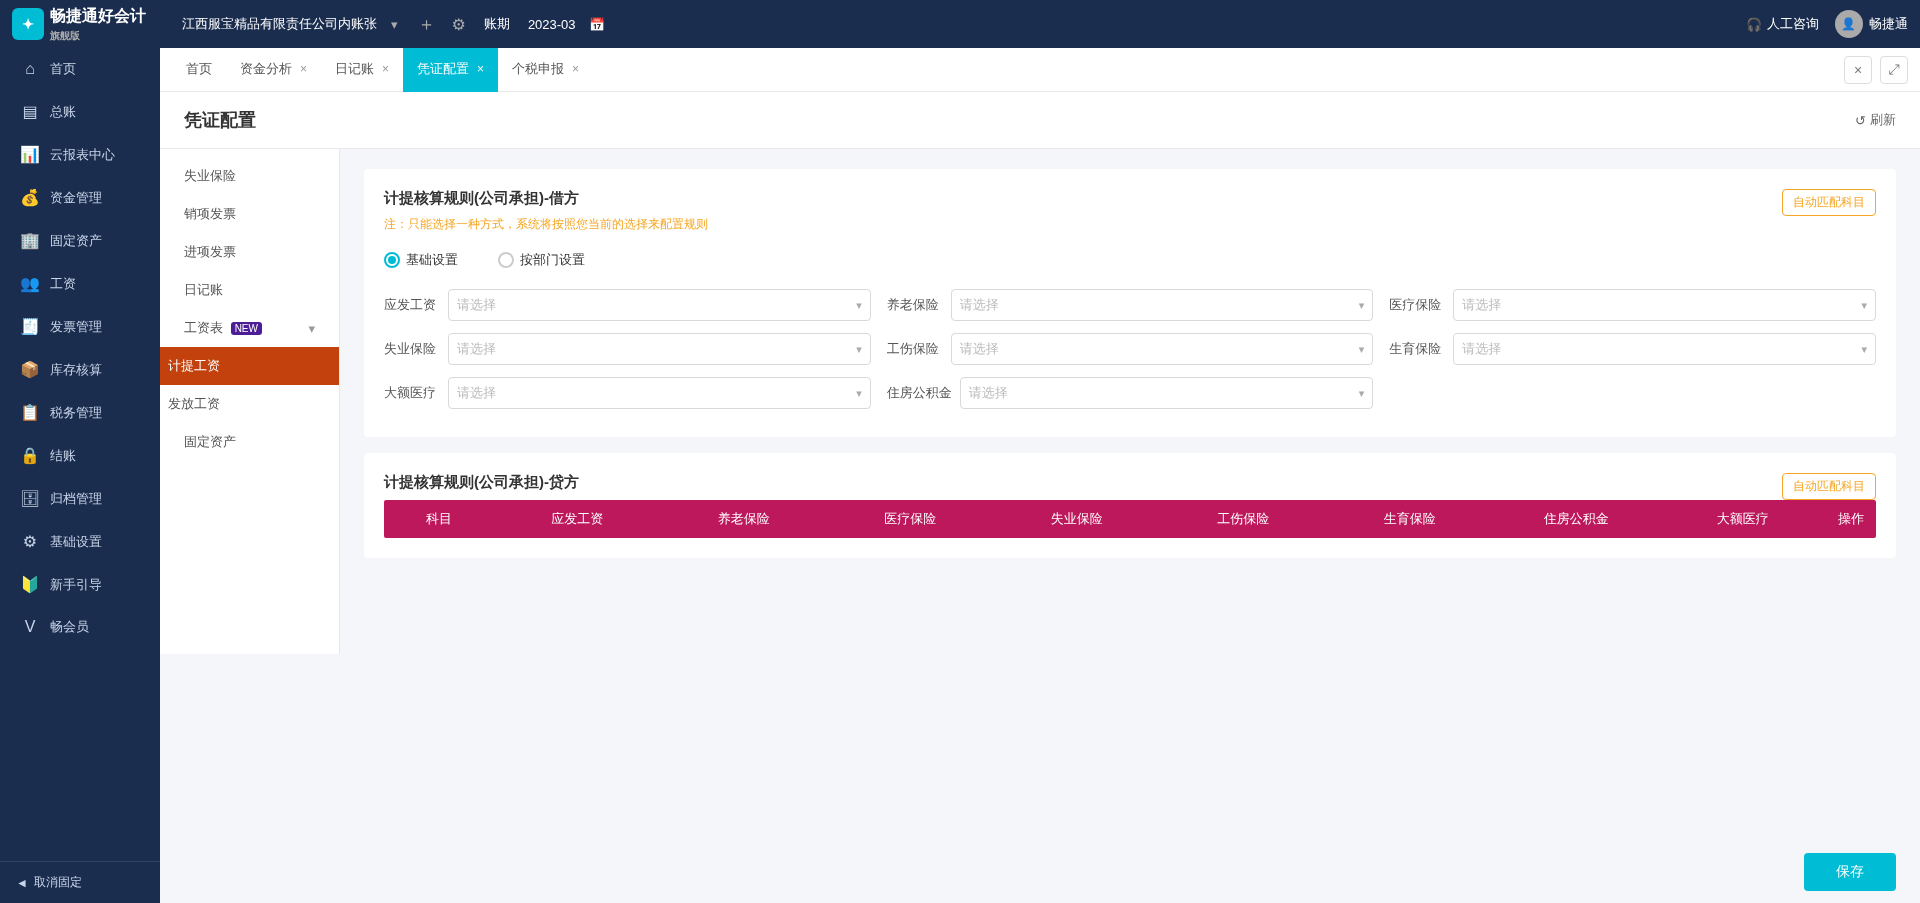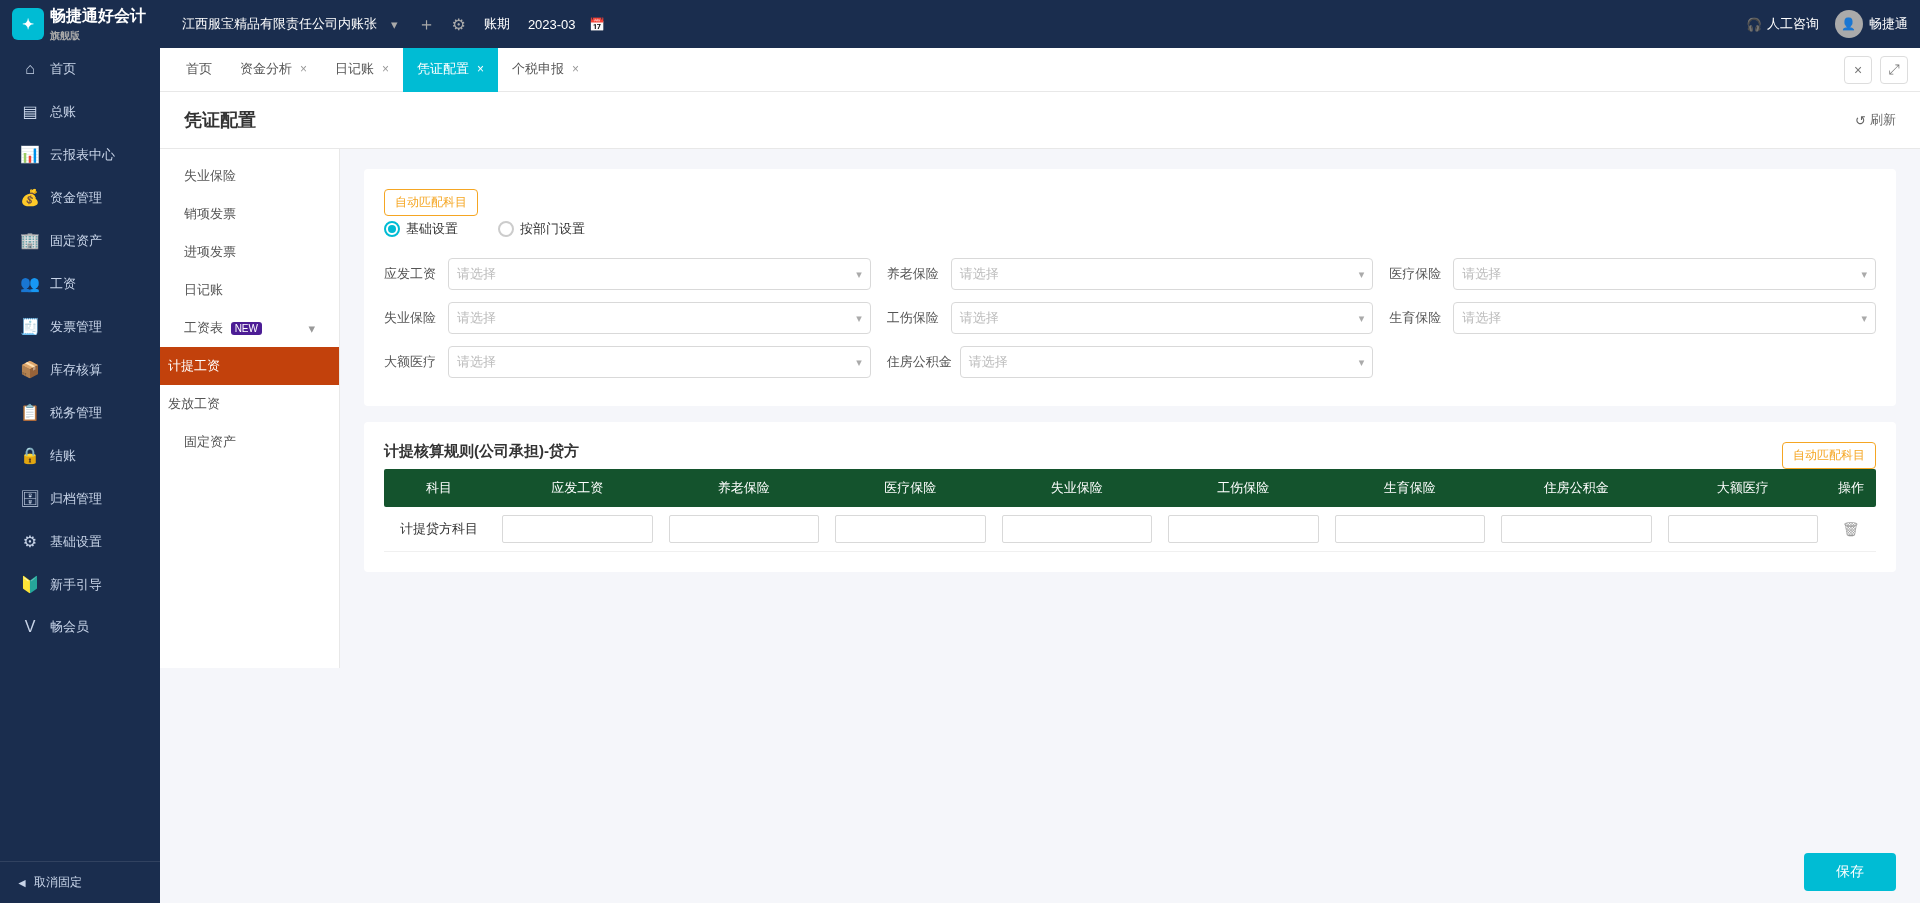--- a/index.html
+++ b/index.html
@@ -76,21 +76,21 @@
     .radio-dot.checked::after { content: ''; width: 8px; height: 8px; border-radius: 50%; background: #00bcd4; }
     .radio-dot.unchecked { border: 2px solid #ccc; }
 
     
     .form-grid { display: grid; grid-template-columns: 1fr 1fr 1fr; gap: 12px 16px; margin-bottom: 8px; }
     .form-field { display: flex; align-items: center; gap: 8px; }
     .form-label { color: #555; font-size: 13px; white-space: nowrap; min-width: 56px; }
     .form-select { flex: 1; height: 32px; border: 1px solid #d9d9d9; border-radius: 4px; padding: 0 8px; background: white; color: #999; font-size: 13px; display: flex; align-items: center; justify-content: space-between; cursor: pointer; }
     .form-select-arrow { color: #aaa; font-size: 11px; }
     .auto-match-btn { background: white; border: 1px solid #f5a623; color: #f5a623; padding: 4px 10px; border-radius: 4px; font-size: 12px; cursor: pointer; float: right; }
-    .table-header-row { background: #14532d; display: flex; align-items: center; border-radius: 2px; }
+    .table-header-row { background: #be185d; display: flex; align-items: center; border-radius: 2px; }
     .th { color: white; font-size: 13px; padding: 10px 8px; text-align: center; font-weight: normal; }
     .table-row { display: flex; align-items: center; border-bottom: 1px solid #f0f0f0; }
     .td { padding: 8px; text-align: center; font-size: 13px; color: #333; }
     .td input { width: 100%; height: 28px; border: 1px solid #d9d9d9; border-radius: 2px; padding: 0 6px; font-size: 12px; }
 
     
     .save-bar { position: fixed; bottom: 0; right: 0; padding: 12px 24px; background: transparent; }
     .save-btn { background: #00bcd4; color: white; border: none; padding: 10px 32px; border-radius: 4px; font-size: 14px; cursor: pointer; }
 
     
@@ -243,20 +243,24 @@
           </div>
           <div class="left-nav-item active left-nav-sub">计提工资</div>
           <div class="left-nav-item left-nav-sub">发放工资</div>
           <div class="left-nav-item">固定资产</div>
         </div>
 
         <div class="main-panel">
 
           <div class="section">
             <div style="display:flex;justify-content:space-between;align-items:flex-start;margin-bottom:4px;">
+              <div>
+                <div class="section-title">计提核算规则(公司承担)-借方</div>
+                <div class="note-text">注：只能选择一种方式，系统将按照您当前的选择来配置规则</div>
+              </div>
               <button class="auto-match-btn">自动匹配科目</button>
             </div>
 
             <div class="radio-group">
               <div class="radio-item">
                 <div class="radio-dot checked"></div>
                 <span>基础设置</span>
               </div>
               <div class="radio-item">
                 <div class="radio-dot unchecked"></div>
@@ -340,34 +344,20 @@
                 <div class="th" style="flex:1;">应发工资</div>
                 <div class="th" style="flex:1;">养老保险</div>
                 <div class="th" style="flex:1;">医疗保险</div>
                 <div class="th" style="flex:1;">失业保险</div>
                 <div class="th" style="flex:1;">工伤保险</div>
                 <div class="th" style="flex:1;">生育保险</div>
                 <div class="th" style="flex:1;">住房公积金</div>
                 <div class="th" style="flex:1;">大额医疗</div>
                 <div class="th" style="width:50px;">操作</div>
               </div>
-              <div class="table-row">
-                <div class="td" style="width:110px;">计提贷方科目</div>
-                <div class="td" style="flex:1;"><input type="text" style=""></div>
-                <div class="td" style="flex:1;"><input type="text" style=""></div>
-                <div class="td" style="flex:1;"><input type="text" style=""></div>
-                <div class="td" style="flex:1;"><input type="text" style=""></div>
-                <div class="td" style="flex:1;"><input type="text" style=""></div>
-                <div class="td" style="flex:1;"><input type="text" style=""></div>
-                <div class="td" style="flex:1;"><input type="text" style=""></div>
-                <div class="td" style="flex:1;"><input type="text" style=""></div>
-                <div class="td" style="width:50px;">
-                  <span style="cursor:pointer;color:#999;font-size:14px;">🗑</span>
-                </div>
-              </div>
             </div>
           </div>
 
           <div style="height:60px;"></div>
 
         </div>
       </div>
     </div>
   </div>
 </div>

